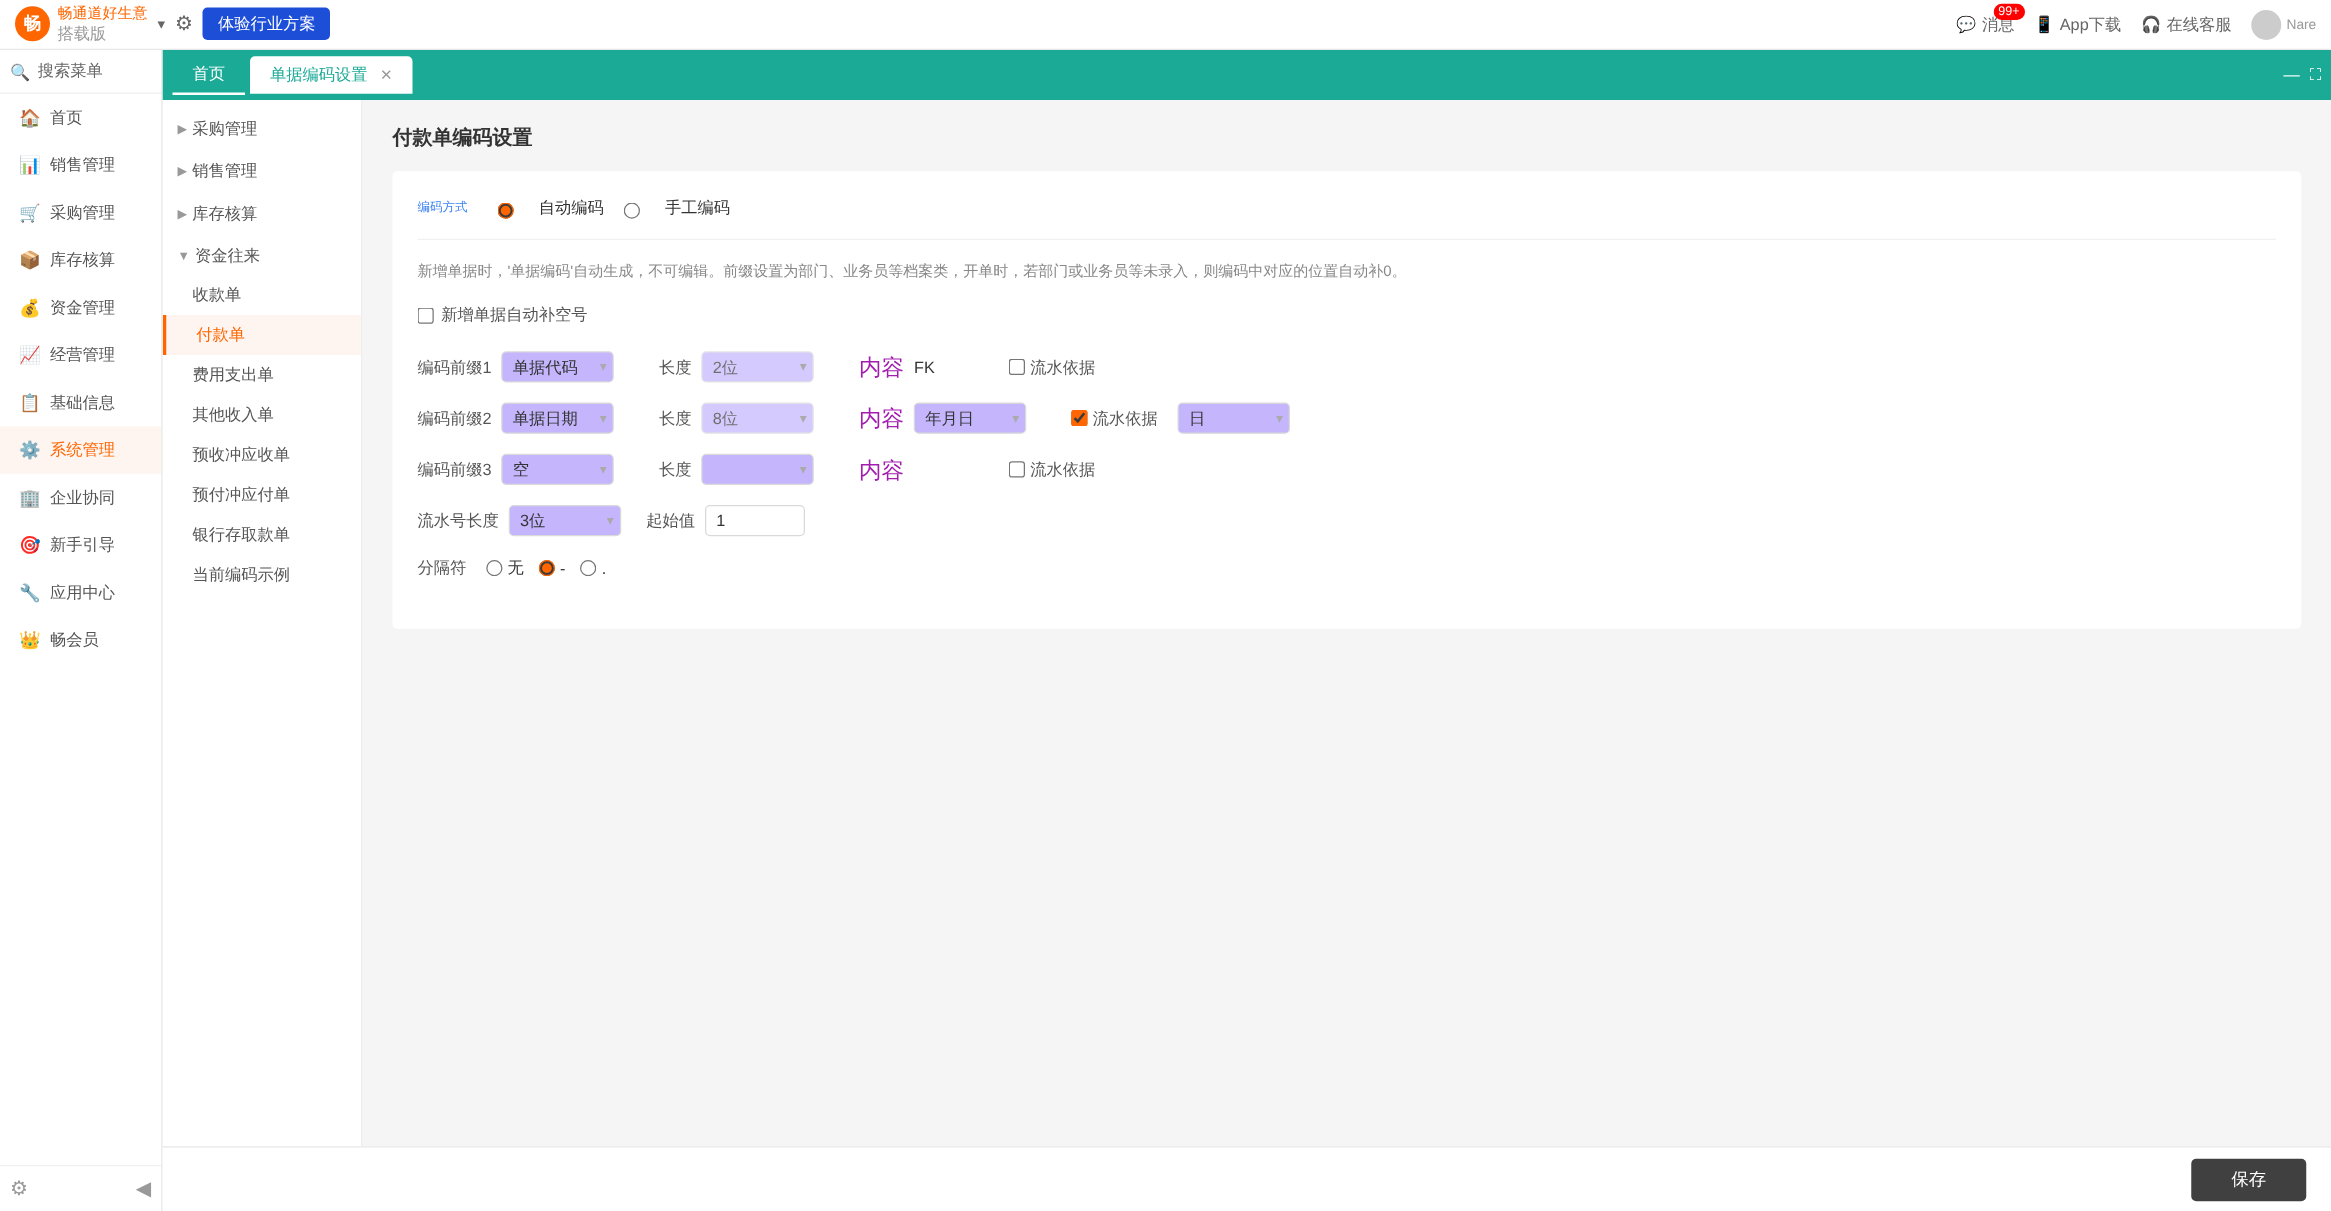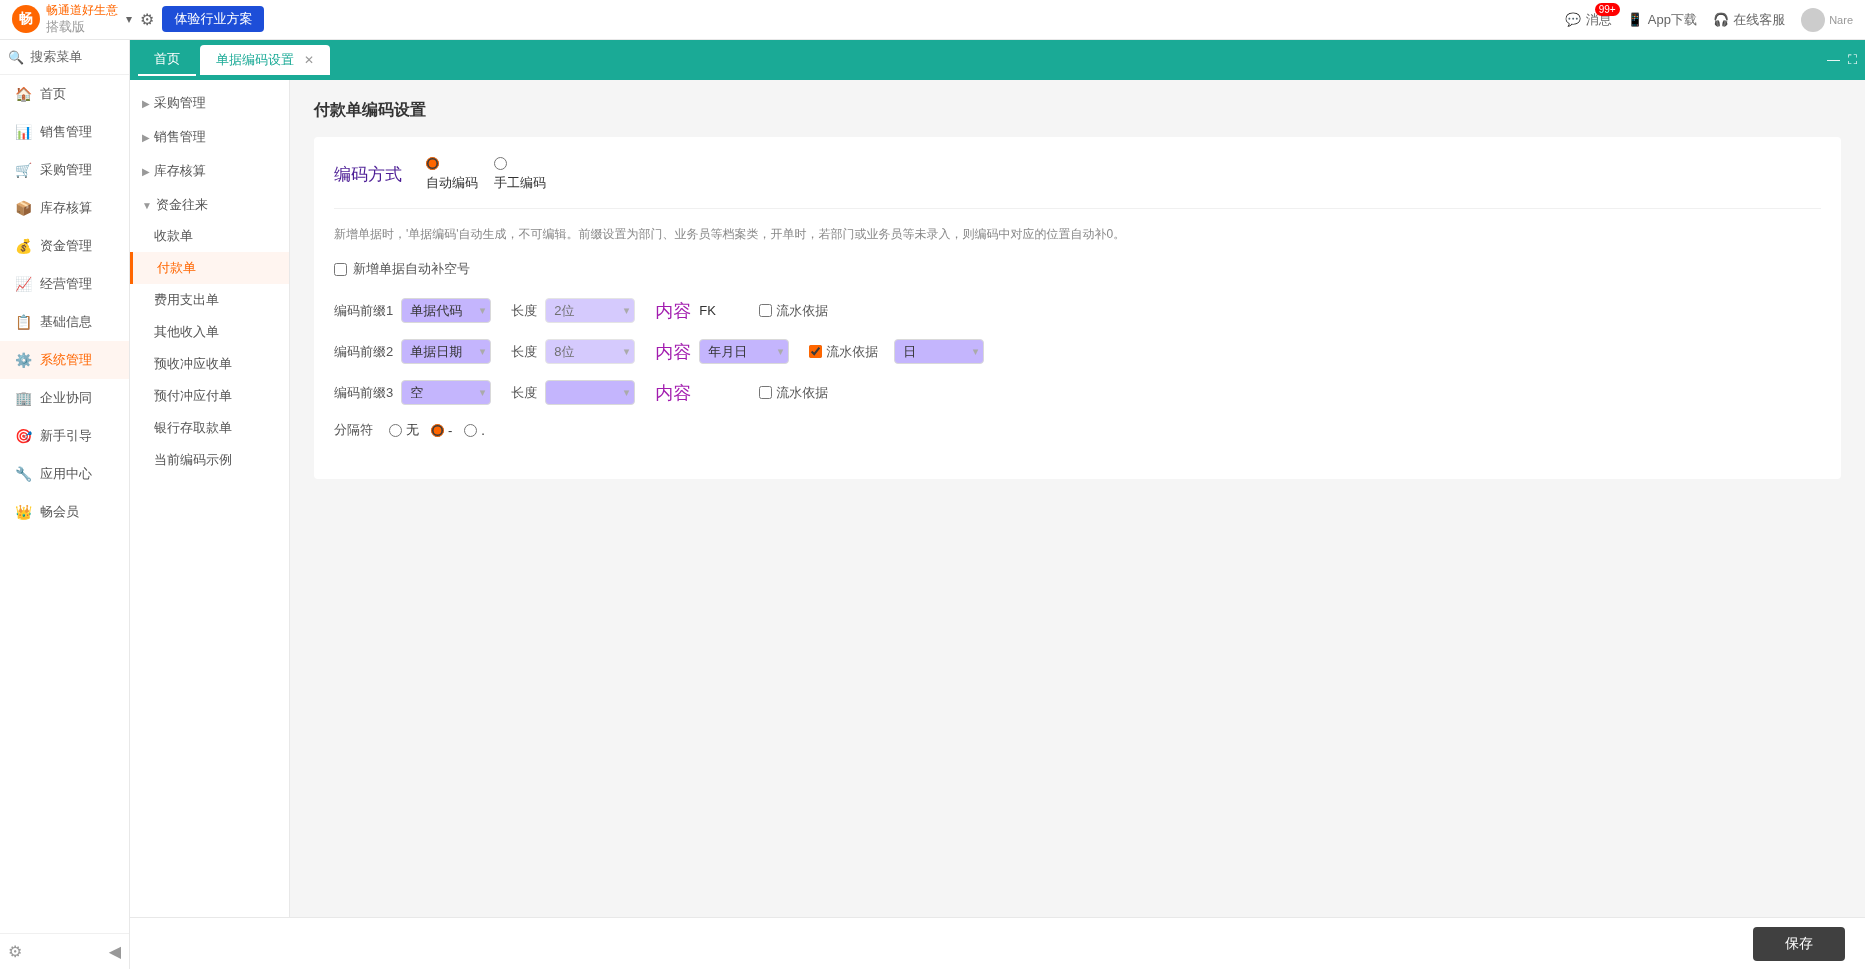--- a/index.html
+++ b/index.html
@@ -58,40 +58,40 @@
     .left-panel-item { padding: 7px 12px 7px 24px; font-size: 13px; color: #555; cursor: pointer; }
     .left-panel-item.active { background: #fff5f0; color: #f60; border-left: 3px solid #f60; }
 
     
     .page-content { flex: 1; overflow-y: auto; padding: 20px 24px; background: #f5f5f5; }
     .page-title { font-size: 16px; font-weight: 600; color: #333; margin-bottom: 16px; }
 
     
     .settings-card { background: #fff; border-radius: 4px; padding: 20px; }
     .encode-method { display: flex; align-items: center; gap: 16px; margin-bottom: 16px; padding-bottom: 16px; border-bottom: 1px solid #f0f0f0; }
-    .encode-label { font-size: 17px; color: #4c1d95; margin-right: 8px; }
+    .encode-label { font-size: 10px; color: #3b82f6; margin-right: 8px; }
     .radio-group { display: flex; align-items: center; gap: 16px; }
-    .radio-item { display: flex; align-items: flex-start; gap: 4px; cursor: pointer; font-size: 13px; color: #333; flex-direction: column; }
+    .radio-item { display: flex; align-items: flex-end; gap: 20px; cursor: pointer; font-size: 13px; color: #333; }
     .radio-item input[type=radio] { accent-color: #f60; cursor: pointer; }
 
     .info-text { font-size: 12px; color: #888; margin-bottom: 16px; line-height: 1.6; }
 
     
     .preview-box { border: 2px dashed #f4a873; background: #fff8f4; border-radius: 4px; padding: 16px 24px; display: inline-block; margin-bottom: 20px; min-width: 220px; text-align: center; }
     .preview-label { font-size: 12px; color: #888; margin-bottom: 4px; }
     .preview-code { font-size: 22px; font-weight: 700; color: #333; letter-spacing: 1px; }
     .preview-sub { font-size: 12px; color: #aaa; margin-top: 4px; }
 
     
     .auto-fill-row { display: flex; align-items: center; gap: 8px; margin-bottom: 20px; }
     .checkbox-item { display: flex; align-items: center; gap: 6px; font-size: 13px; color: #555; cursor: pointer; }
     .checkbox-item input[type=checkbox] { accent-color: #f60; cursor: pointer; }
 
     
-    .config-row { display: flex; align-items: center; gap: 20px; margin-bottom: 16px; flex-wrap: wrap; }
+    .config-row { display: flex; align-items: center; gap: 36px; margin-bottom: 16px; flex-wrap: wrap; }
     .config-field { display: flex; align-items: center; gap: 8px; }
     .config-field-label { font-size: 13px; color: #555; white-space: nowrap; }
     .config-select { border: 1px solid #d9d9d9; border-radius: 4px; padding: 4px 24px 4px 8px; font-size: 13px; color: #333; background: #c4b5fd; cursor: pointer; appearance: none; min-width: 90px; position: relative; }
     .select-wrapper { position: relative; display: inline-flex; align-items: center; }
     .select-wrapper::after { content: '▾'; position: absolute; right: 6px; color: #aaa; pointer-events: none; font-size: 11px; }
     .config-input { border: 1px solid #d9d9d9; border-radius: 4px; padding: 4px 8px; font-size: 13px; color: #333; background: #fff; min-width: 60px; }
     .config-input:disabled { background: #f5f5f5; color: #bbb; }
     .content-label { font-size: 18px; color: #a21caf; }
     .content-value { font-size: 13px; color: #333; min-width: 40px; }
     .checkbox-stream { display: flex; align-items: center; gap: 4px; font-size: 13px; color: #555; cursor: pointer; }
@@ -406,20 +406,36 @@
             </div>
             <div class="config-field">
               <label class="checkbox-stream">
                 <input type="checkbox" style="">
                 <span>流水依据</span>
               </label>
             </div>
           </div>
 
           
+          <div class="serial-row">
+            <div class="config-field">
+              <span class="config-field-label">流水号长度</span>
+              <div class="select-wrapper">
+                <select class="config-select">
+                  <option selected="">3位</option>
+                  <option>4位</option>
+                  <option>5位</option>
+                </select>
+              </div>
+            </div>
+            <div class="config-field">
+              <span class="config-field-label">起始值</span>
+              <input type="text" class="config-input" value="1" style="width: 80px;">
+            </div>
+          </div>
 
           
           <div class="separator-row">
             <span class="config-field-label">分隔符</span>
             <div class="separator-options">
               <label class="sep-radio">
                 <input type="radio" name="separator" style="">
                 <span>无</span>
               </label>
               <label class="sep-radio">

